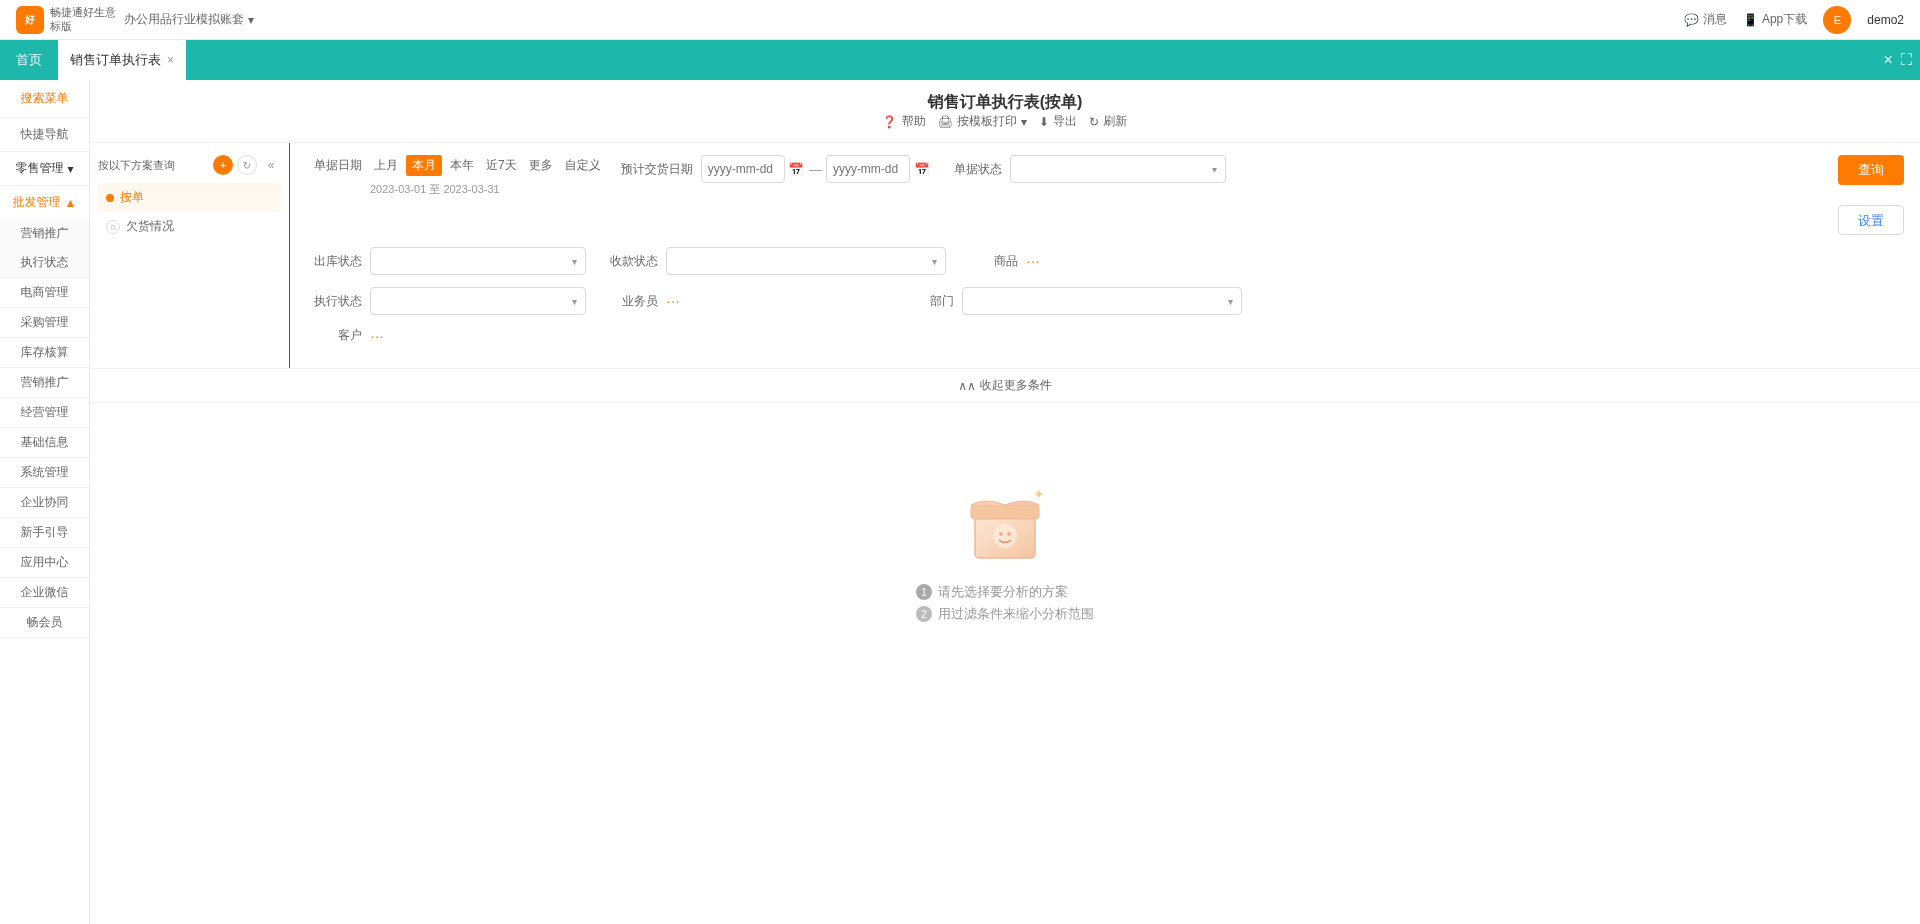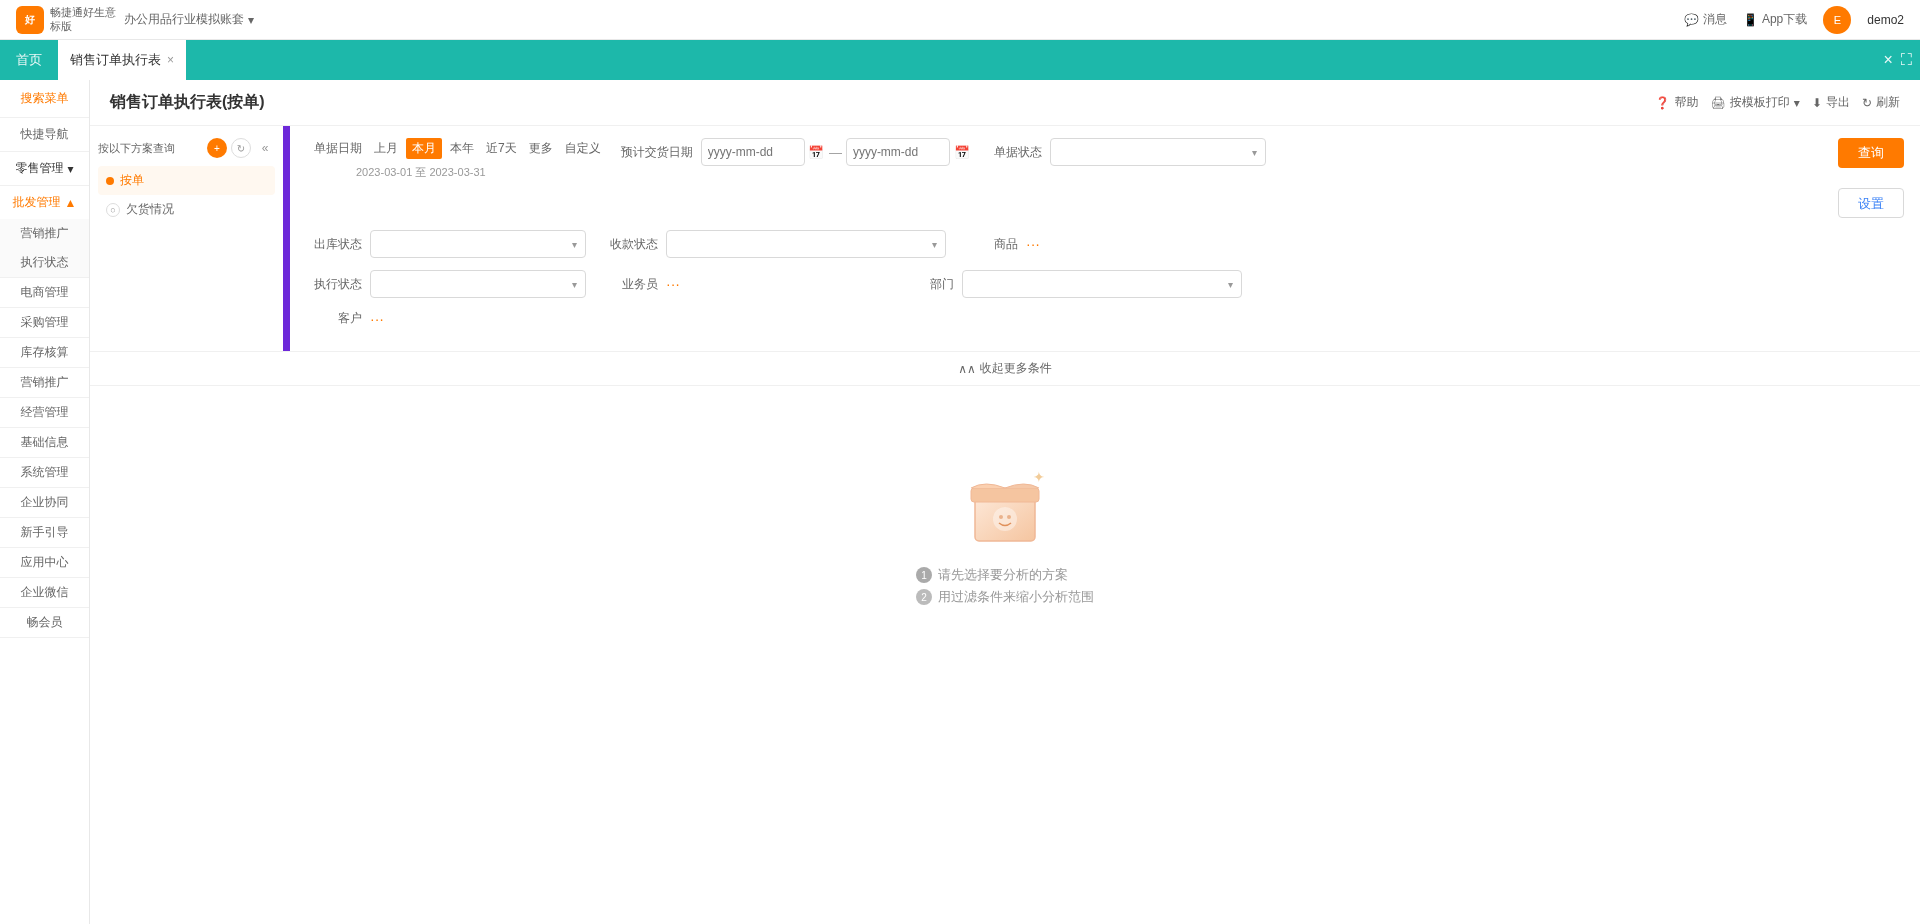--- a/index.html
+++ b/index.html
@@ -157,35 +157,36 @@
       margin: 0;
       min-height: 100%;
     }
 
     .page-header {
       display: flex;
       align-items: center;
       justify-content: space-between;
       padding: 12px 20px;
       border-bottom: 1px solid #f0f0f0;
+      flex-direction: column;
     }
     .page-title { font-size: 16px; font-weight: bold; color: #333; }
     .page-actions { display: flex; align-items: center; gap: 12px; }
     .page-action-btn {
       display: flex; align-items: center; gap: 4px; font-size: 12px; color: #666; cursor: pointer;
     }
 
     
     .filter-panel {
       display: flex;
       padding: 0;
     }
     .filter-left {
       width: 200px;
-      border-right: 7px solid #6d28d9;
+      border-right: 1px solid #6d28d9;
       padding: 12px 8px;
       flex-shrink: 0;
     }
     .filter-left-header {
       display: flex;
       align-items: center;
       justify-content: space-between;
       margin-bottom: 8px;
       font-size: 12px;
       color: #333;
@@ -251,21 +252,21 @@
       display: flex;
       align-items: center;
       gap: 4px;
     }
     .date-input {
       height: 28px;
       border: 1px solid #d9d9d9;
       border-radius: 4px;
       padding: 0 6px;
       font-size: 12px;
-      width: 104px;
+      width: 84px;
       outline: none;
       color: #999;
     }
     .date-sep { color: #999; }
     .date-cal-icon { color: #ff7a00; font-size: 13px; cursor: pointer; }
 
     .filter-date-tabs {
       display: flex;
       align-items: center;
       gap: 4px;
@@ -499,21 +500,21 @@
                   <span class="filter-label">单据日期</span>
                   <div class="filter-date-tabs">
                     <span class="date-tab">上月</span>
                     <span class="date-tab active">本月</span>
                     <span class="date-tab">本年</span>
                     <span class="date-tab">近7天</span>
                     <span class="date-tab">更多</span>
                     <span class="date-tab">自定义</span>
                   </div>
                 </div>
-                <div style="margin-left:50px;" class="date-range-text">2023-03-01 至 2023-03-31</div>
+                <div style="margin-left:64px;" class="date-range-text">2023-03-01 至 2023-03-31</div>
               </div>
 
               <div class="filter-field">
                 <span class="filter-label">预计交货日期</span>
                 <div class="filter-date-range">
                   <input class="date-input" type="text" placeholder="yyyy-mm-dd" style="">
                   <span class="date-cal-icon">📅</span>
                   <span class="date-sep">—</span>
                   <input class="date-input" type="text" placeholder="yyyy-mm-dd" style="">
                   <span class="date-cal-icon">📅</span>

